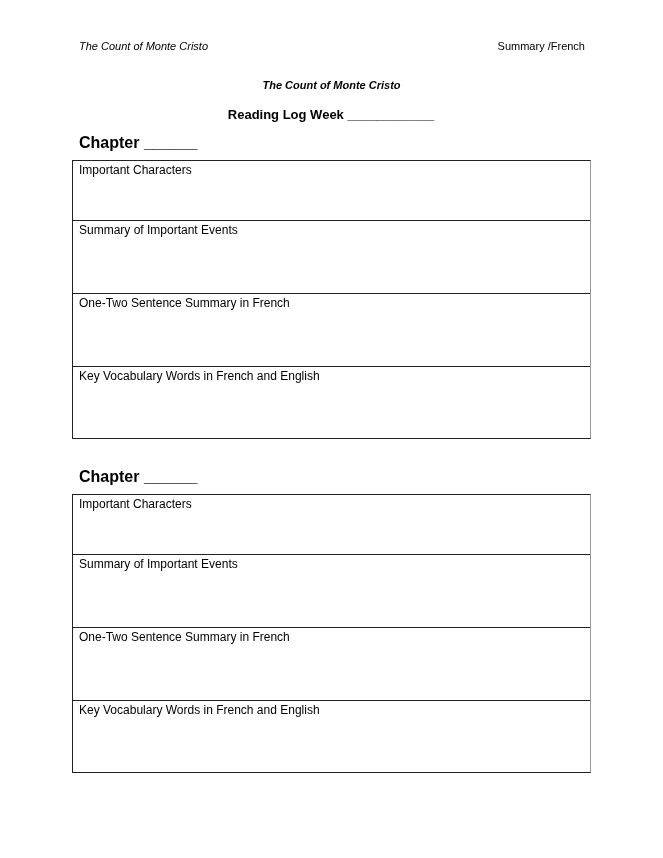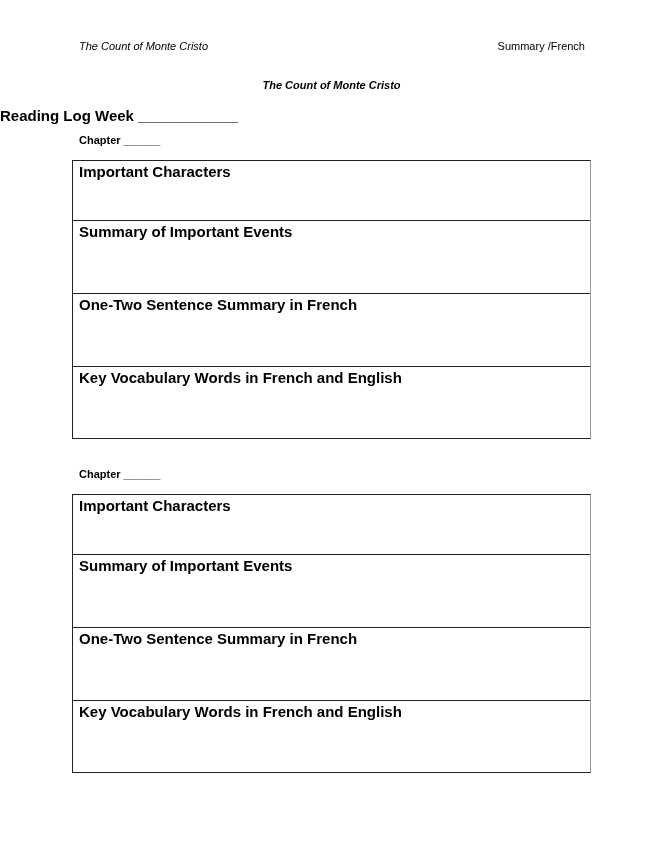--- a/index.html
+++ b/index.html
@@ -1,23 +1,23 @@
 <!DOCTYPE html>
 <html><head>
 <meta charset="utf-8">
 <style>
   html, body { margin: 0; padding: 0; background: #ffffff; }
   body { width: 663px; height: 858px; position: relative; font-family: "Liberation Sans", sans-serif; color: #000; overflow: hidden; }
   .hdr-left { position: absolute; left: 79px; top: 40px; font-size: 11px; font-style: italic; }
   .hdr-right { position: absolute; right: 78px; top: 40px; font-size: 11px; }
   .title { position: absolute; left: 0; width: 663px; top: 79px; text-align: center; font-size: 11px; font-weight: bold; font-style: italic; }
-  .subtitle { position: absolute; left: 0; width: 662px; top: 107px; font-size: 15px; font-weight: bold; }
-  .chapter { position: absolute; left: 79px; font-size: 11px; font-weight: bold; }
+  .subtitle { position: absolute; left: 0; width: 662px; top: 107px; text-align: center; font-size: 13px; font-weight: bold; }
+  .chapter { position: absolute; left: 79px; font-size: 16px; font-weight: bold; }
   .log-table { position: absolute; left: 72px; width: 519px; border: 1px solid #222; border-right-color: #999; box-sizing: border-box; }
-  .log-row { border-top: 1px solid #222; box-sizing: border-box; padding: 2px 0 0 6px; font-size: 15px; font-weight: bold; }
+  .log-row { border-top: 1px solid #222; box-sizing: border-box; padding: 2px 0 0 6px; font-size: 12px; font-weight: normal; }
   .log-row:first-child { border-top: none; }
 </style>
 </head>
 <body>
 
 <div class="hdr-left">The Count of Monte Cristo</div>
 <div class="hdr-right">Summary /French</div>
 
 <div class="title">The Count of Monte Cristo</div>
 <div class="subtitle">Reading Log Week ____________</div>

